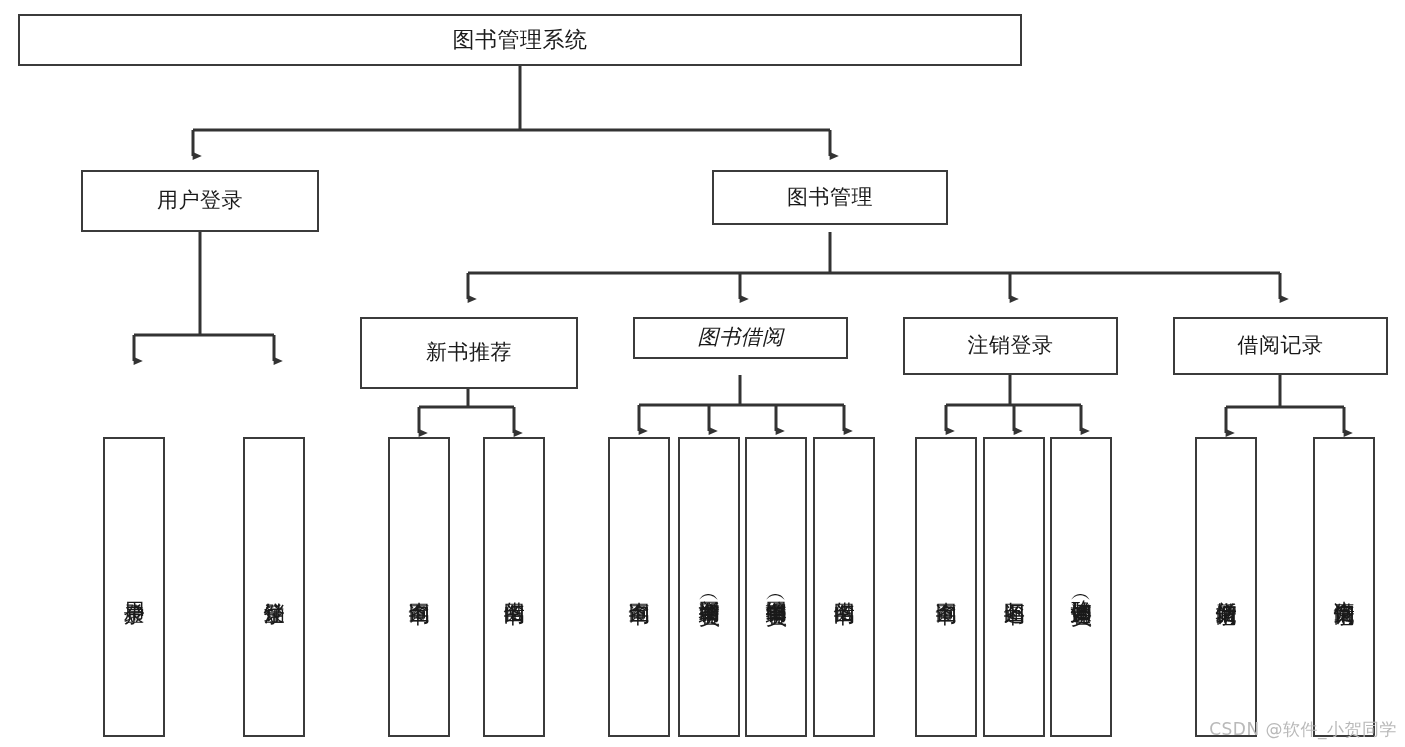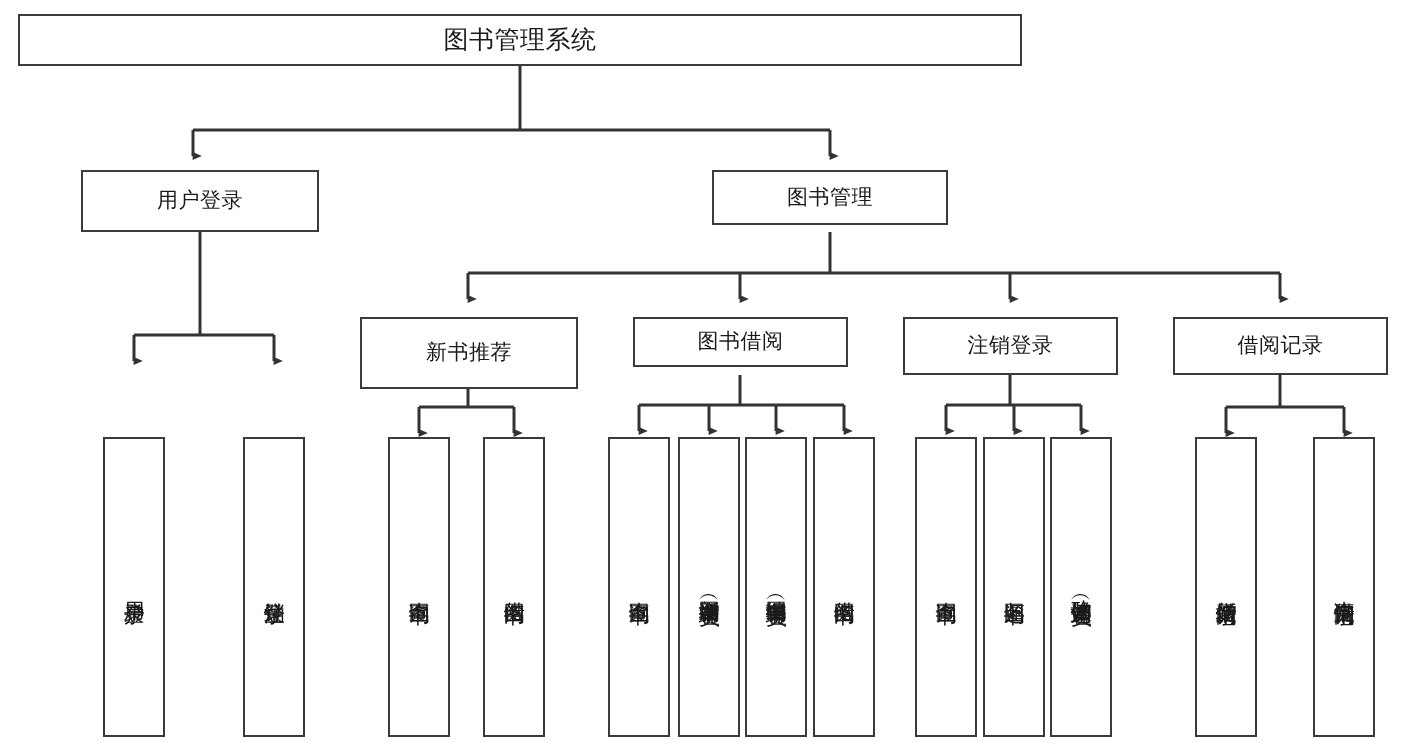--- a/index.html
+++ b/index.html
@@ -48,21 +48,21 @@
   .node .label-h {
     white-space: nowrap;
   }
   .node .label-v {
     writing-mode: vertical-rl;
     text-orientation: upright;
     white-space: nowrap;
     display: block;
   }
   #root-node {
-    font-size: 25px;
+    font-size: 22px;
   }
   #watermark {
     position: absolute;
     right: 8px;
     bottom: 6px;
     font-size: 17px;
     color: #b9b9b9;
     white-space: nowrap;
     letter-spacing: 0.5px;
   }
@@ -121,21 +121,21 @@
       </div>
       <div class="node horizontal" style="left: 81px; top: 170px; width: 238px; height: 62px;">
         <span class="label-h">用户登录</span>
       </div>
       <div class="node horizontal" style="left: 712px; top: 170px; width: 236px; height: 55px;">
         <span class="label-h">图书管理</span>
       </div>
       <div class="node horizontal" style="left: 360px; top: 317px; width: 218px; height: 72px;">
         <span class="label-h">新书推荐</span>
       </div>
-      <div class="node horizontal" style="left: 633px; top: 317px; width: 215px; height: 50px;">
+      <div class="node horizontal" style="left: 633px; top: 317px; width: 215px; height: 42px; font-style: italic;">
         <span class="label-h">图书借阅</span>
       </div>
       <div class="node horizontal" style="left: 903px; top: 317px; width: 215px; height: 58px;">
         <span class="label-h">注销登录</span>
       </div>
       <div class="node horizontal" style="left: 1173px; top: 317px; width: 215px; height: 58px;">
         <span class="label-h">借阅记录</span>
       </div>
       <div class="node vertical" style="left: 103px; top: 437px; width: 62px; height: 300px;">
         <span class="label-v">用户登录</span>
@@ -171,13 +171,14 @@
         <span class="label-v">确认归还（管理员）</span>
       </div>
       <div class="node vertical" style="left: 1195px; top: 437px; width: 62px; height: 300px;">
         <span class="label-v">新增借阅记录</span>
       </div>
       <div class="node vertical" style="left: 1313px; top: 437px; width: 62px; height: 300px;">
         <span class="label-v">查询借阅记录</span>
       </div>
     </div>
 
+  <div id="watermark">CSDN @软件_小贺同学</div>
 </div>
 
 </body></html>

